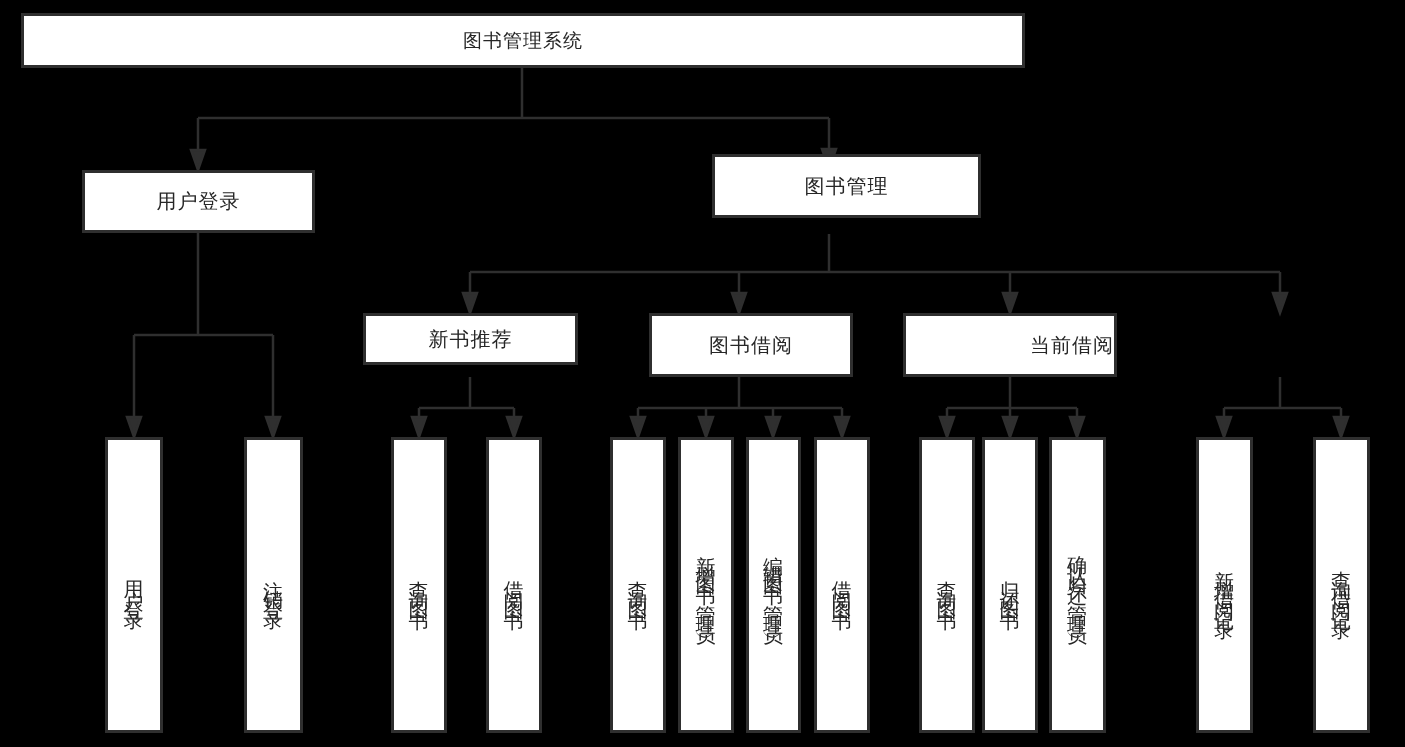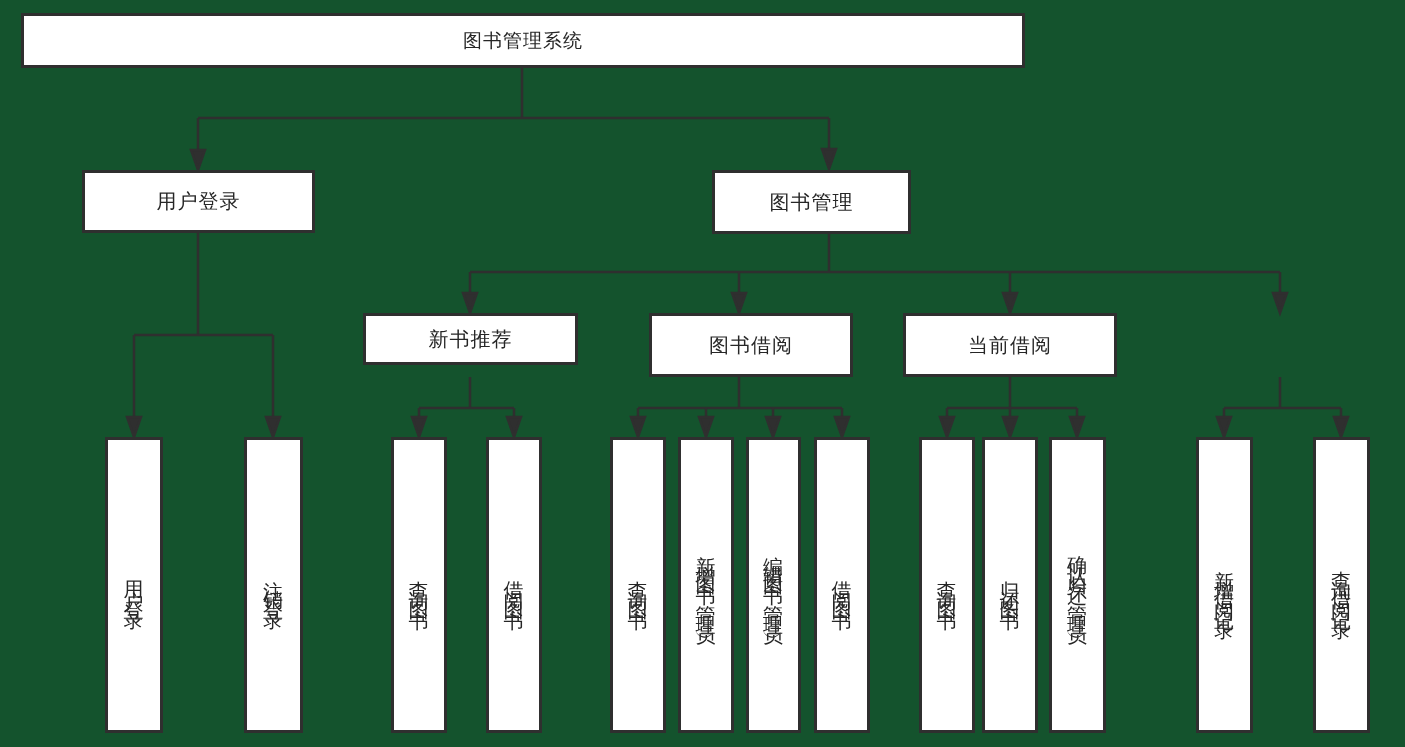--- a/index.html
+++ b/index.html
@@ -3,21 +3,21 @@
 <meta charset="utf-8">
 <style>
   * { margin: 0; padding: 0; box-sizing: border-box; }
   html, body { background: #ffffff; }
   body { font-family: "DejaVu Sans", "Liberation Sans", sans-serif; }
 
   .canvas {
     position: relative;
     width: 1405px;
     height: 747px;
-    background: #14532d;
+    background: #000000;
     overflow: hidden;
   }
 
   .connectors {
     position: absolute;
     left: 0; top: 0;
     width: 1405px;
     height: 747px;
   }
 
@@ -136,31 +136,31 @@
     <polygon points="1334,417 1348,417 1341,437"></polygon>
   </svg>
 
   <div class="hbox root" style="left:21px; top:13px; width:1004px; height:55px;">
     <span>图书管理系统</span>
   </div>
 
   <div class="hbox" style="left:82px; top:170px; width:233px; height:63px;">
     <span>用户登录</span>
   </div>
-  <div class="hbox" style="left:712px; top:170px; width:199px; height:64px;">
+  <div class="hbox" style="left:712px; top:154px; width:269px; height:64px;">
     <span>图书管理</span>
   </div>
 
   <div class="hbox" style="left:363px; top:313px; width:215px; height:52px;">
     <span>新书推荐</span>
   </div>
   <div class="hbox" style="left:633px; top:313px; width:204px; height:64px;margin-left:16px;">
     <span>图书借阅</span>
   </div>
-  <div class="hbox" style="left:903px; top:313px; width:214px; height:64px;">
+  <div class="hbox" style="left:903px; top:313px; width:214px; height:64px;justify-content:flex-end;">
     <span>当前借阅</span>
   </div>
 
   <div class="vbox" style="left:105px; width:58px;">
     <span>用户登录</span>
   </div>
   <div class="vbox" style="left:244px; width:59px;">
     <span>注销登录</span>
   </div>
 

